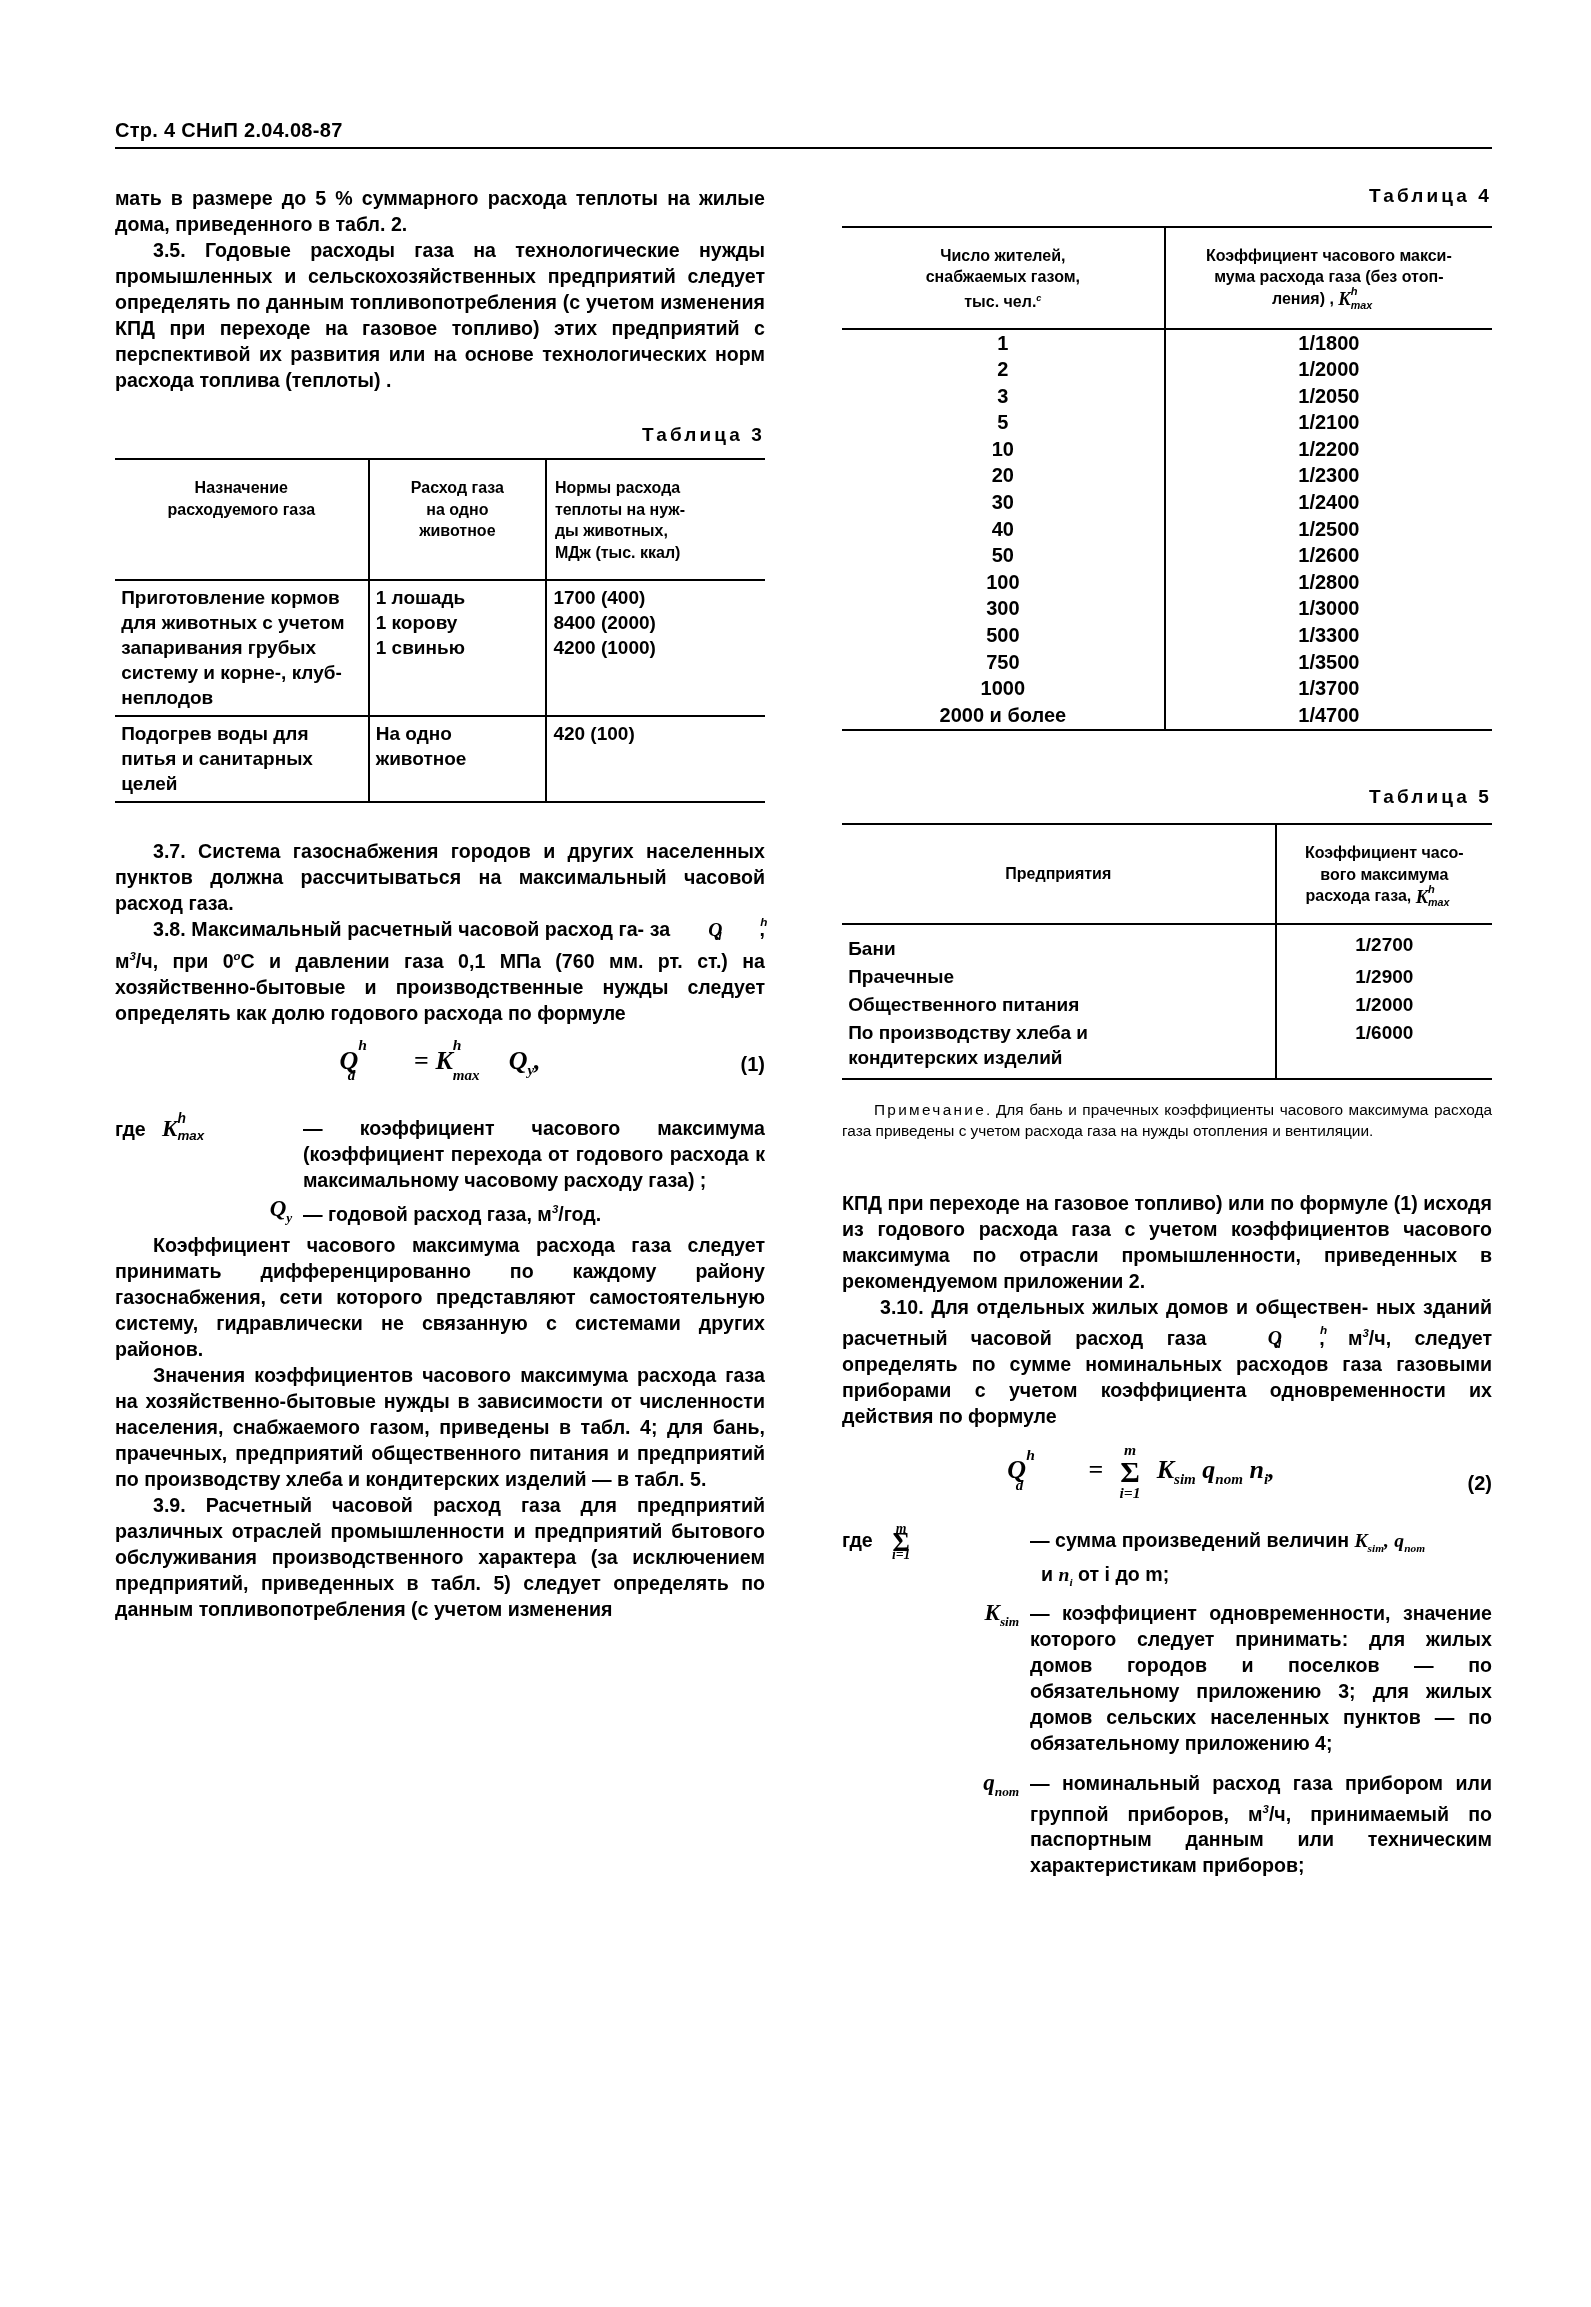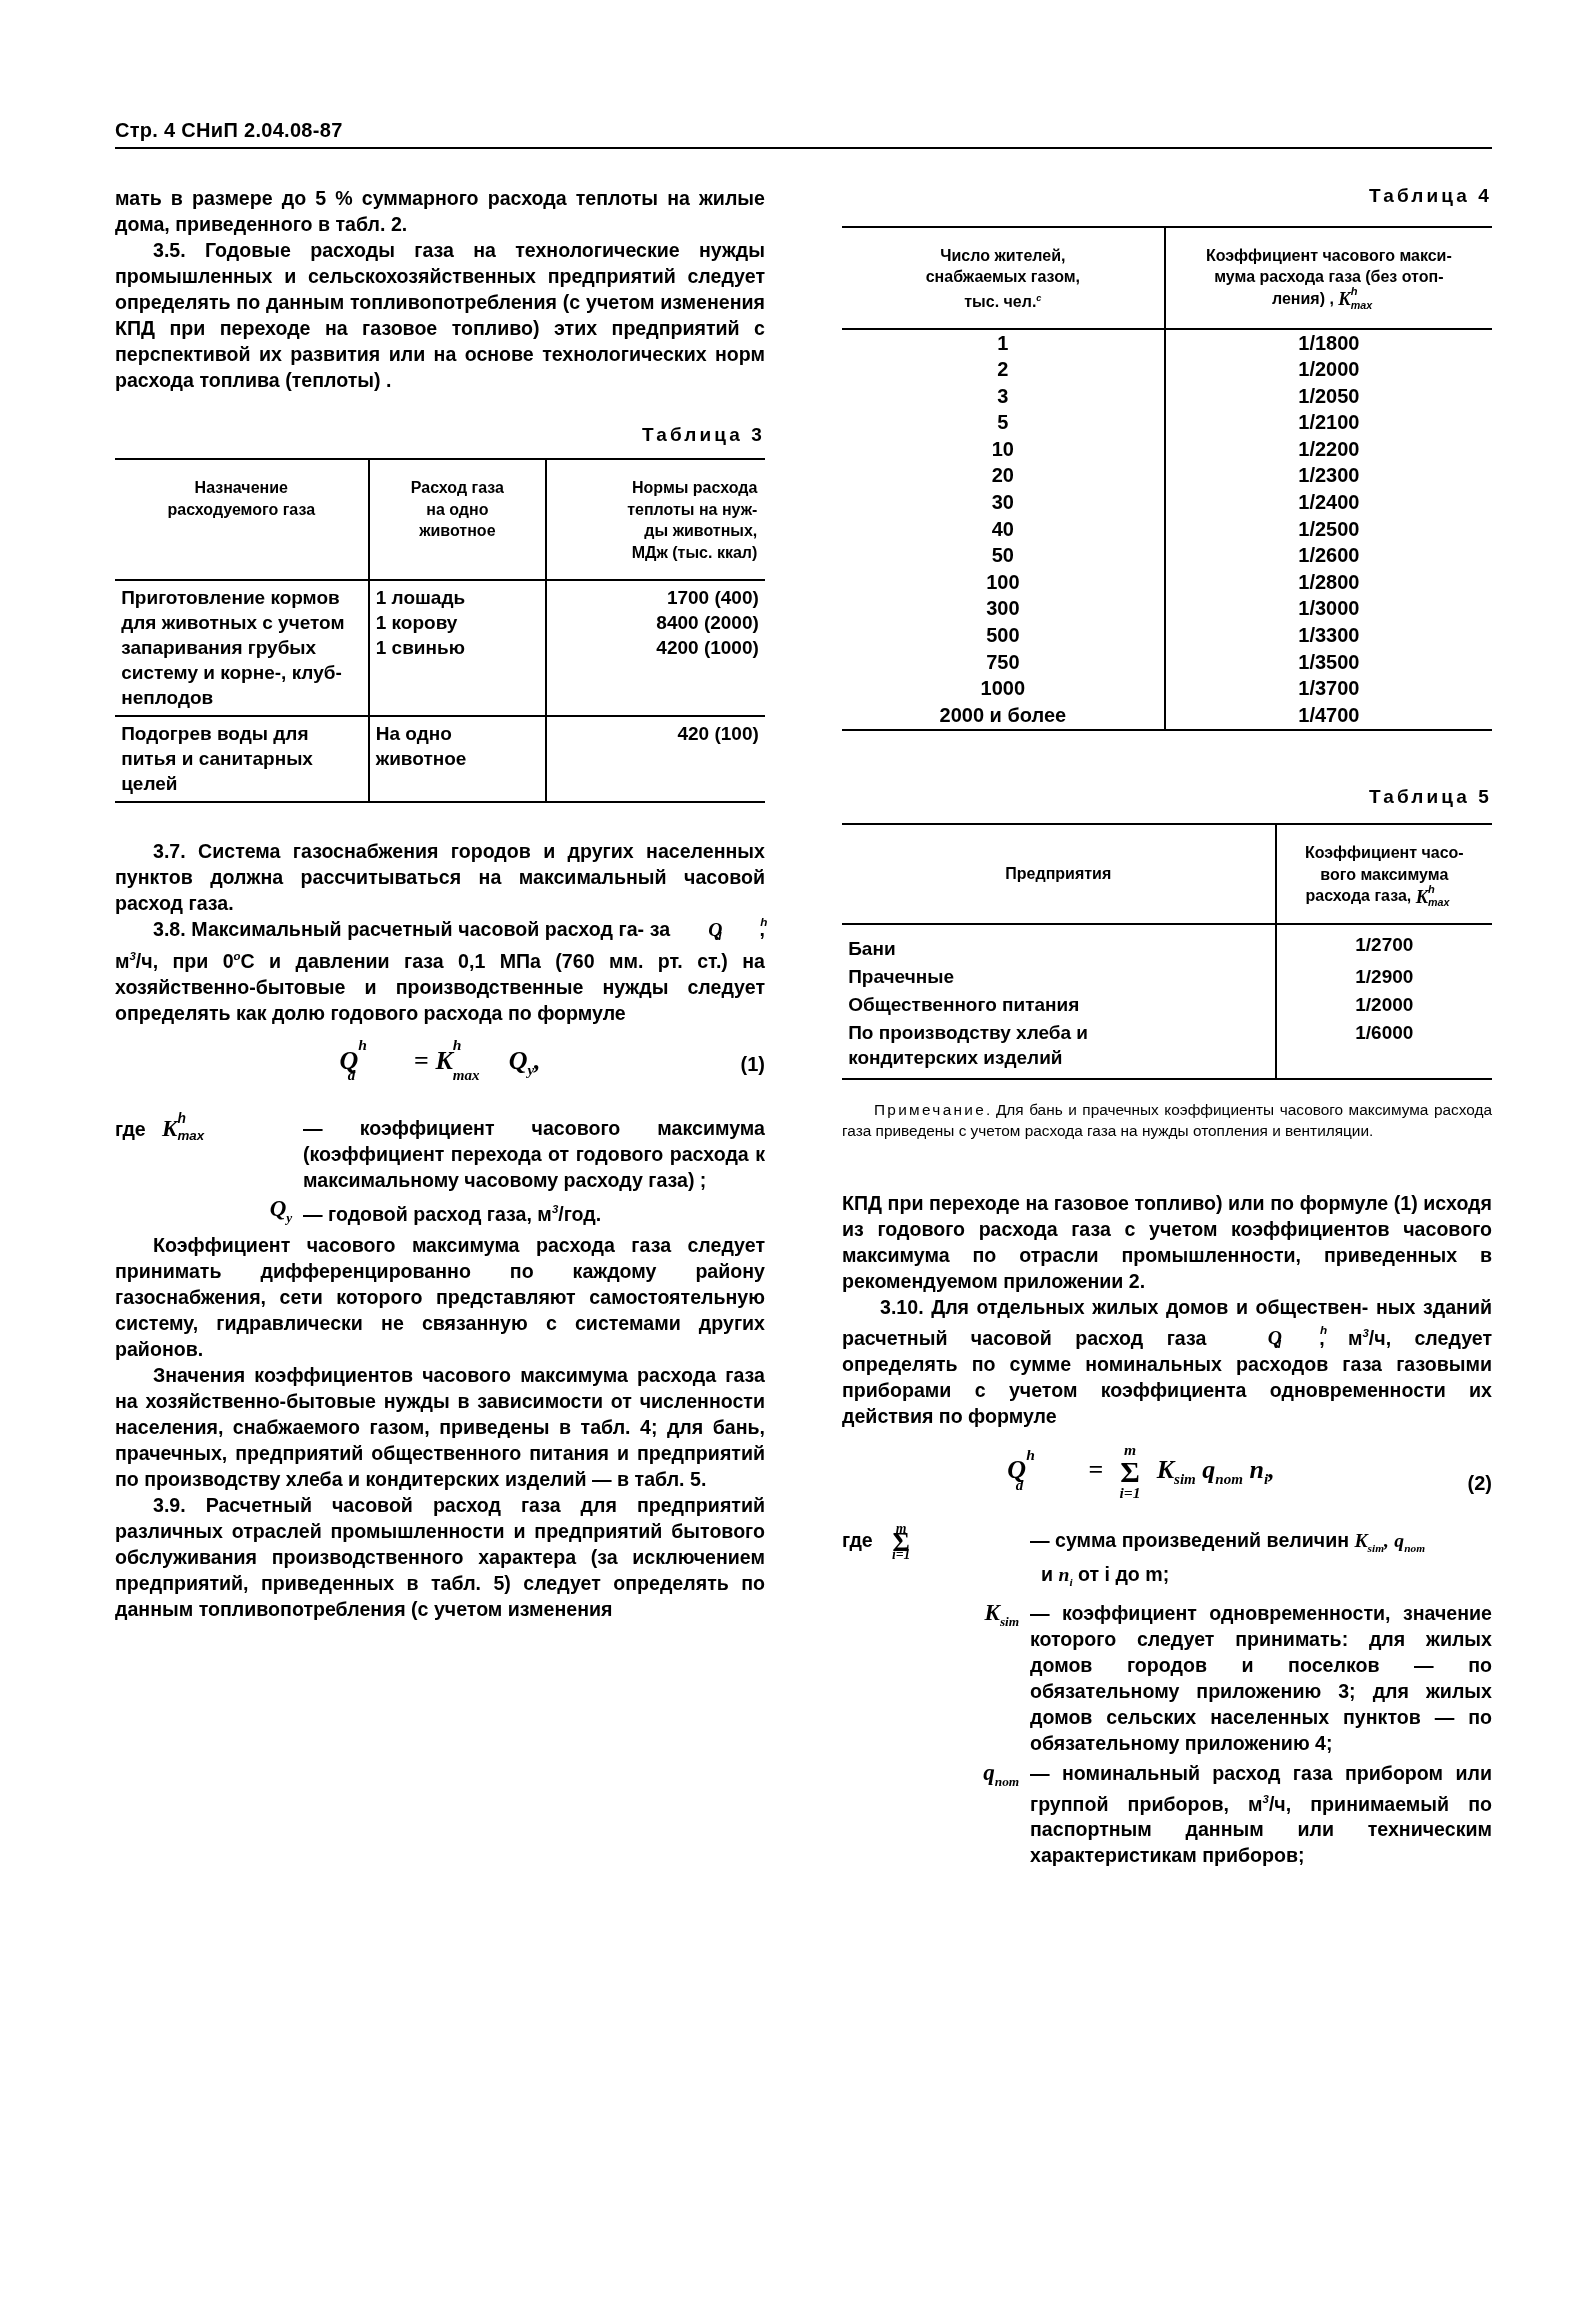--- a/index.html
+++ b/index.html
@@ -52,21 +52,21 @@
   .tbl thead th{
     border-bottom:2.3px solid #000;
     font-size:16px;line-height:21.5px;font-weight:bold;
     text-align:center;padding:17px 7.7px 15.4px;
   }
   .vline{border-right:2.3px solid #000;}
 
   .t3 td{font-size:19px;line-height:25px;padding:4.6px 6.2px;}
   .t3 .c1{width:254px;}
   .t3 .c2{width:173px;}
-  .t3 .c3{width:223px;text-align:right;}
+  .t3 .c3{width:223px;text-align:left;}
   .t3 .rowsep{border-bottom:2.3px solid #000;}
 
   .t4 td{font-size:20px;line-height:25px;padding:0.8px 4.6px;text-align:center;}
   .t4 .c1{width:323px;}
   .t4 .c2{width:327px;}
 
   .t5 td{font-size:19px;line-height:25px;padding:1.5px 6.2px;}
   .t5 .c1{width:442px;}
   .t5 .c2{width:208px;text-align:center;}
 
@@ -397,21 +397,21 @@
         </div>
         <div class="defcont nojust"><span>и</span> <span class="mi">n<sub>i</sub></span> <span>от i до m;</span></div>
 
         <div class="defrow" style="margin-top:4.6px">
           <div class="key">
             <span class="mi" style="font-size:23px">K<sub>sim</sub></span>
           </div>
           <div class="val">— коэффициент одновременности, значение которого следует принимать: для жилых домов городов и поселков — по обязательному приложению 3; для жилых домов сельских населенных пунктов — по обязательному приложению 4;</div>
         </div>
 
-        <div class="defrow" style="margin-top:4px">
+        <div class="defrow" style="margin-top:14px">
           <div class="key">
             <span class="mi" style="font-size:23px">q<sub>nom</sub></span>
           </div>
           <div class="val"><span>— номинальный расход газа прибором или группой приборов, м</span><sup>3</sup><span>/ч, принимаемый по паспортным данным или техническим характеристикам приборов;</span></div>
         </div>
       </div>
 
     </div>
   </div>
 </div>

